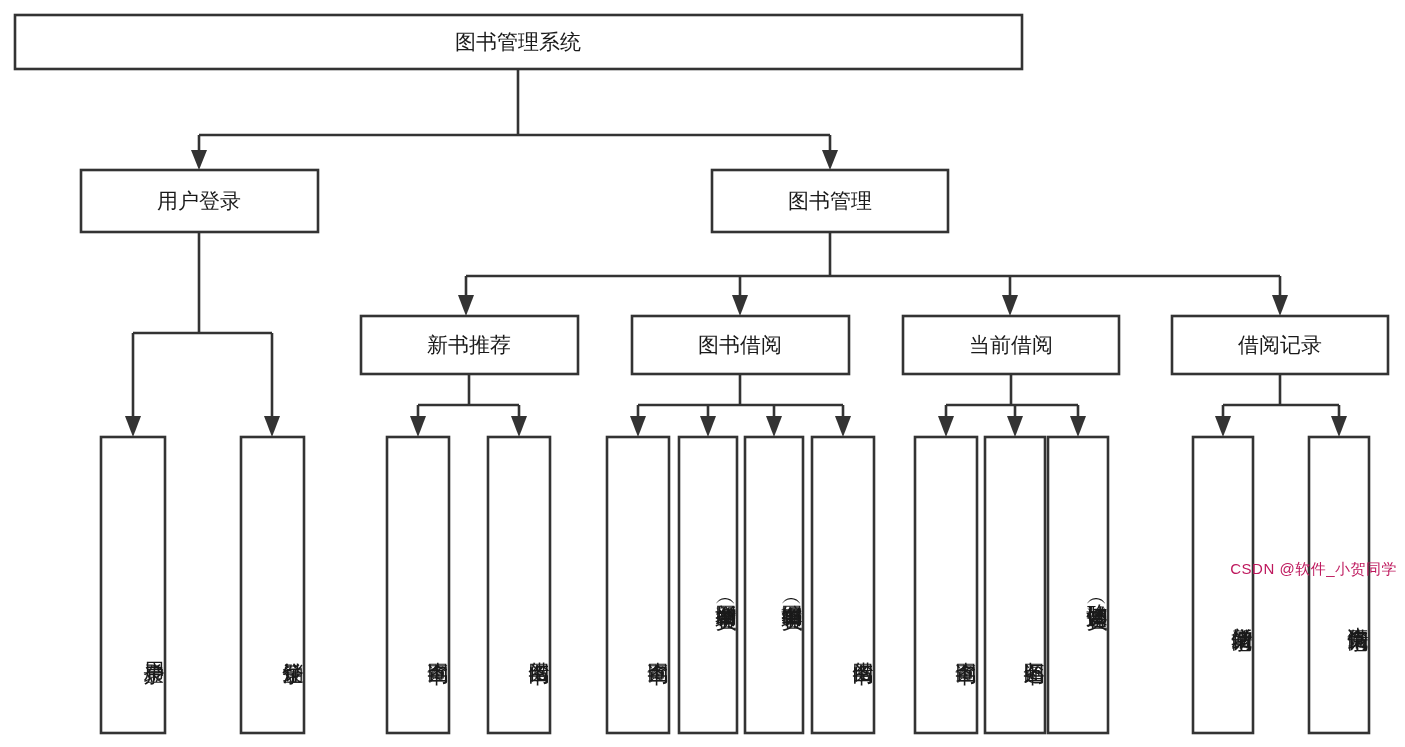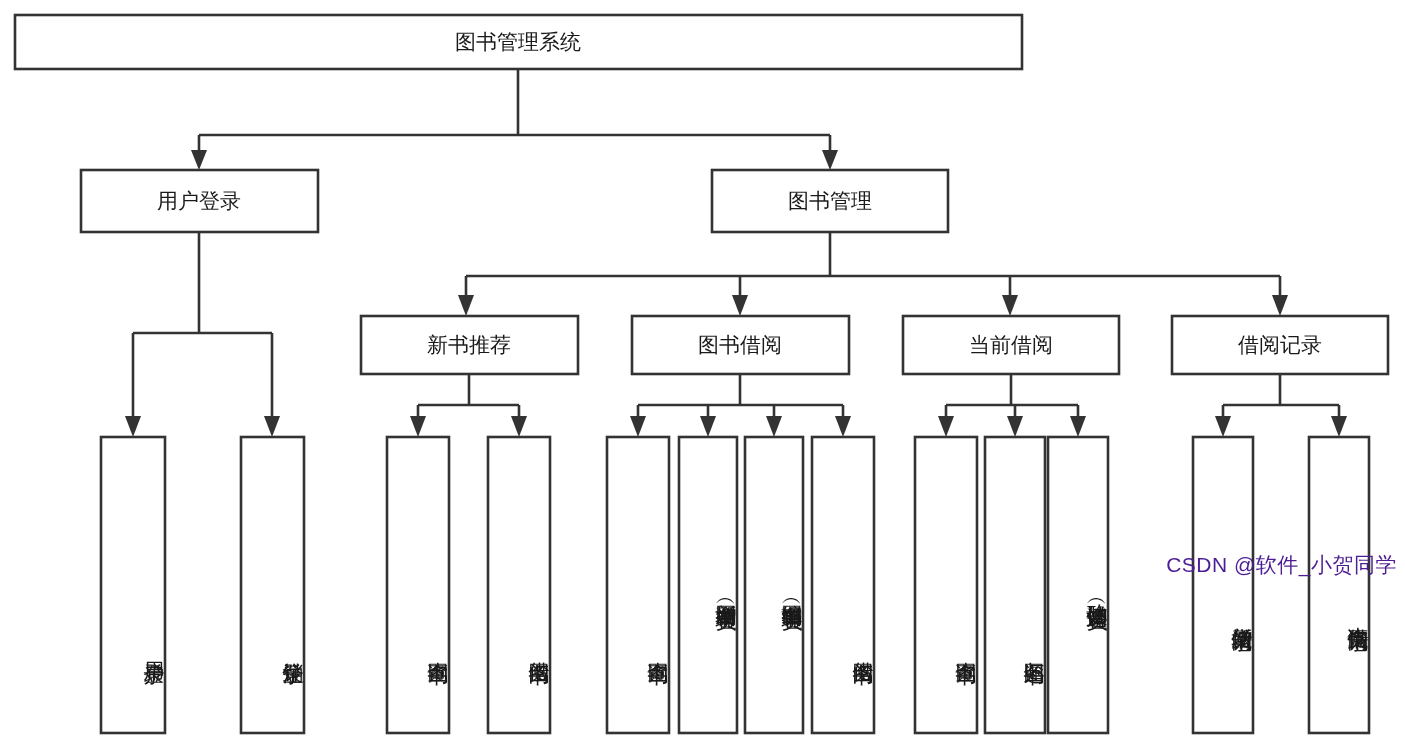--- a/index.html
+++ b/index.html
@@ -61,22 +61,22 @@
     align-items: flex-start;
     justify-content: center;
     white-space: nowrap;
     pointer-events: none;
   }
   .watermark {
     position: absolute;
     right: 8px;
     bottom: 4px;
     font-family: "Liberation Sans", "DejaVu Sans", sans-serif;
-    font-size: 21px;
-    color: #4c1d95;
+    font-size: 15px;
+    color: #be185d;
     white-space: nowrap;
     letter-spacing: 0.5px;
   }
 </style>
 </head>
 <body>
 
 <div id="diagram-root">
 
   <svg class="flow" viewBox="0 0 1405 747">

